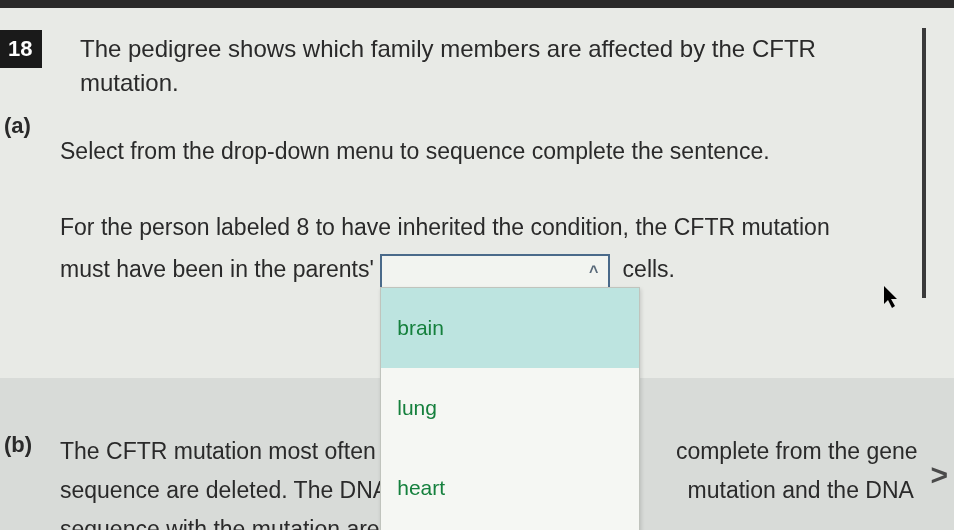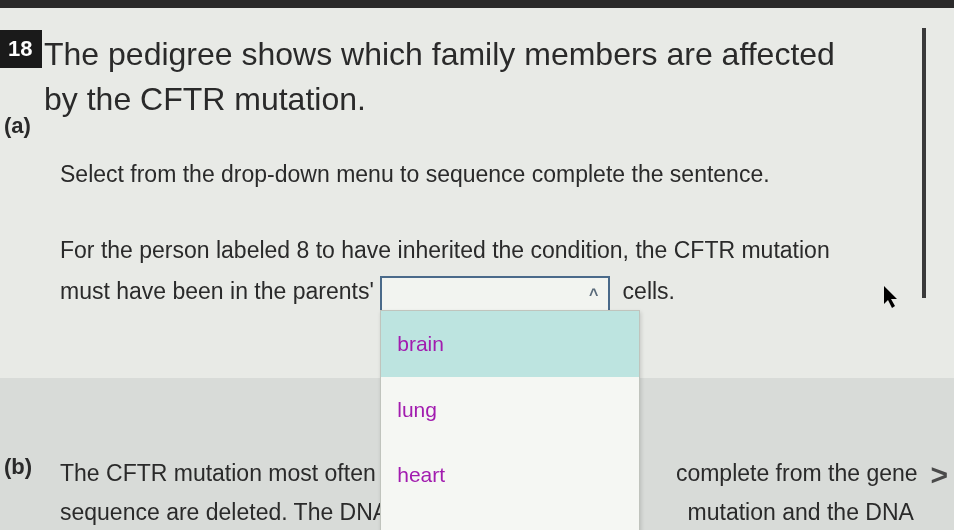--- a/index.html
+++ b/index.html
@@ -27,22 +27,22 @@
       position: absolute;
       left: 0;
       top: 22px;
       background: #1a1a1a;
       color: #fff;
       font-size: 22px;
       font-weight: bold;
       padding: 6px 10px 6px 8px;
     }
     .question-text {
-      margin-left: 44px;
-      font-size: 32px;
+      margin-left: 80px;
+      font-size: 24px;
       color: #2a2a2a;
       line-height: 1.4;
       padding-top: 4px;
       max-width: 800px;
     }
     .part-label-a {
       position: absolute;
       left: 0;
       top: 105px;
       font-size: 22px;
@@ -89,23 +89,23 @@
       position: absolute;
       top: 38px;
       left: 0;
       width: 260px;
       background: #f5f7f3;
       border: 1px solid #c0c4bd;
       box-shadow: 1px 2px 4px rgba(0,0,0,0.15);
       z-index: 10;
     }
     .dropdown-option {
-      padding: 14px 16px;
+      padding: 21px 16px;
       font-size: 21px;
-      color: #a21caf;
+      color: #15803d;
       cursor: pointer;
     }
     .dropdown-option.highlighted {
       background: #bde4e0;
     }
     .after-dropdown {
       margin-left: 6px;
     }
     .part-b-row {
       display: flex;

